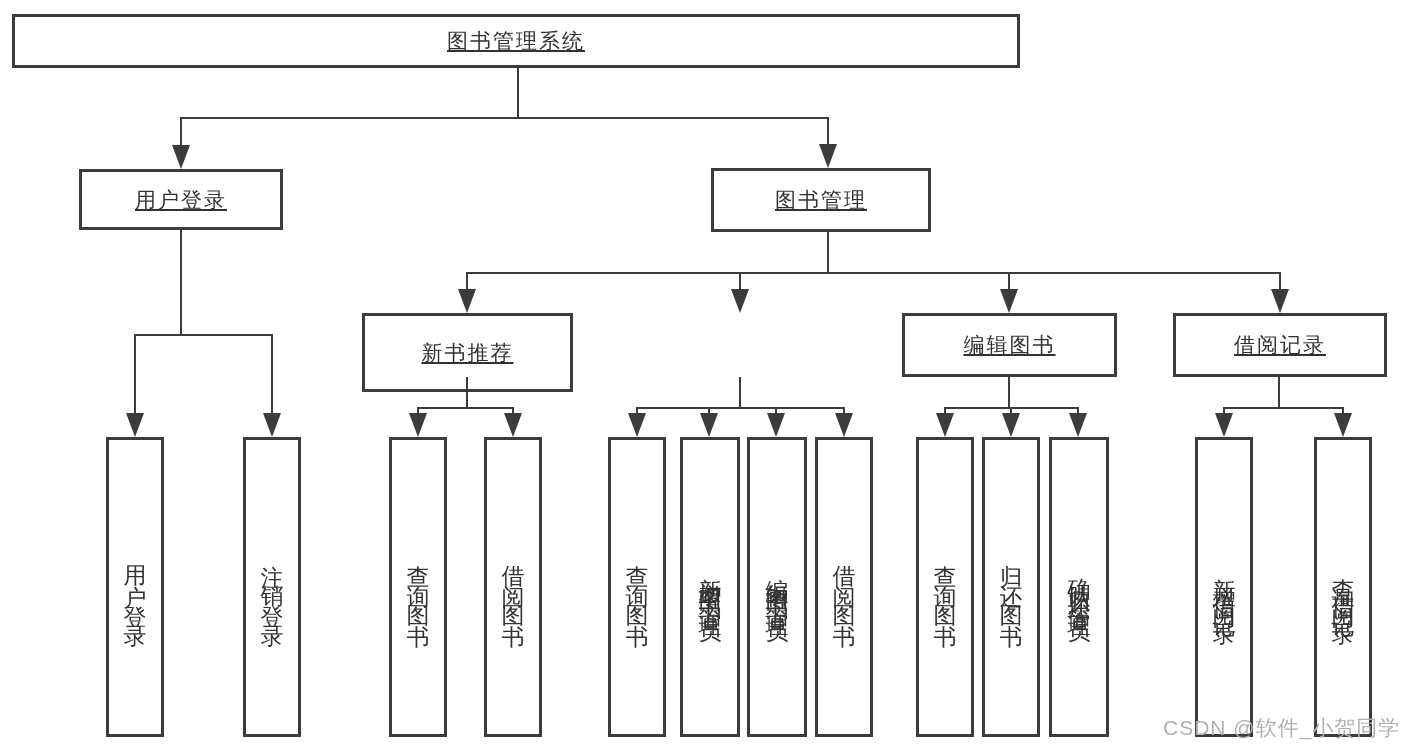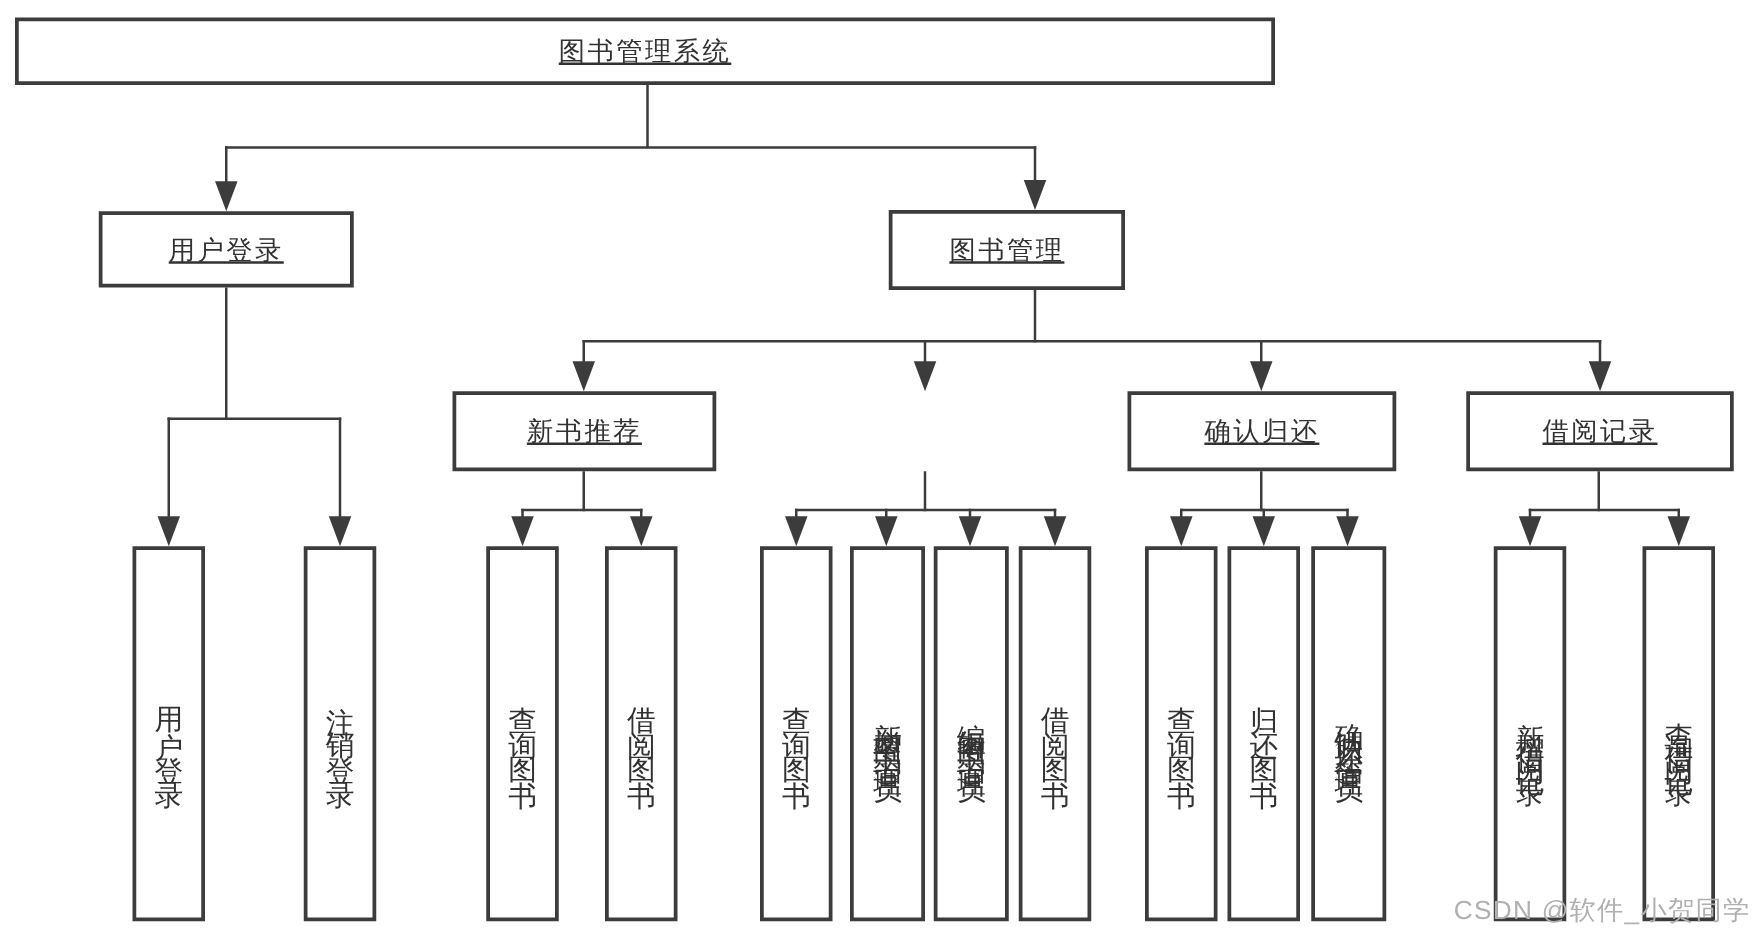--- a/index.html
+++ b/index.html
@@ -42,26 +42,26 @@
 </style>
 </head>
 <body>
 
 <div id="canvas">
 
   <div class="node" style="left:12px;top:14px;width:1008px;height:54px;">图书管理系统</div>
 
   <div class="node" style="left:79px;top:169px;width:204px;height:61px;">用户登录</div>
 
-  <div class="node" style="left:711px;top:168px;width:189px;height:64px;">图书管理</div>
+  <div class="node" style="left:711px;top:168px;width:220px;height:64px;">图书管理</div>
 
-  <div class="node" style="left:362px;top:313px;width:211px;height:64px;">新书推荐</div>
+  <div class="node" style="left:362px;top:313px;width:211px;height:79px;">新书推荐</div>
 
 
-  <div class="node" style="left:902px;top:313px;width:215px;height:64px;">确认归还</div>
+  <div class="node" style="left:902px;top:313px;width:215px;height:64px;">编辑图书</div>
 
   <div class="node" style="left:1173px;top:313px;width:214px;height:64px;">借阅记录</div>
 
   <div class="leaf" style="left:106px;">
     <span style="letter-spacing: 20px;">用户登录</span>
     </div>
   <div class="leaf" style="left:243px;">
     <span style="letter-spacing: 20px;">注销登录</span>
     </div>
 

